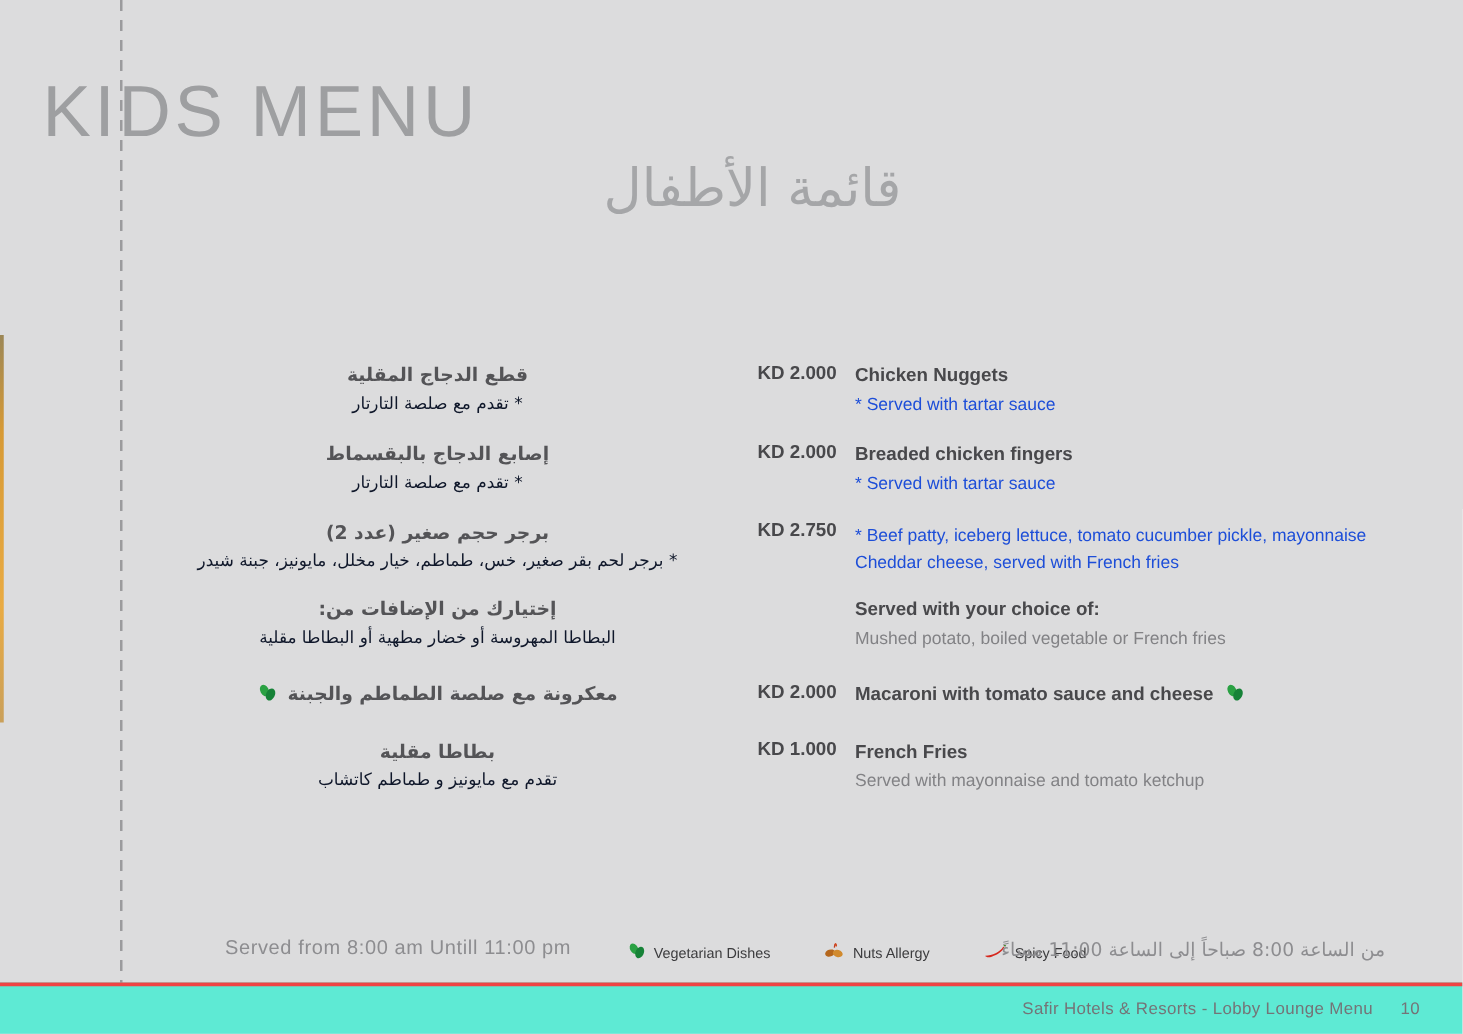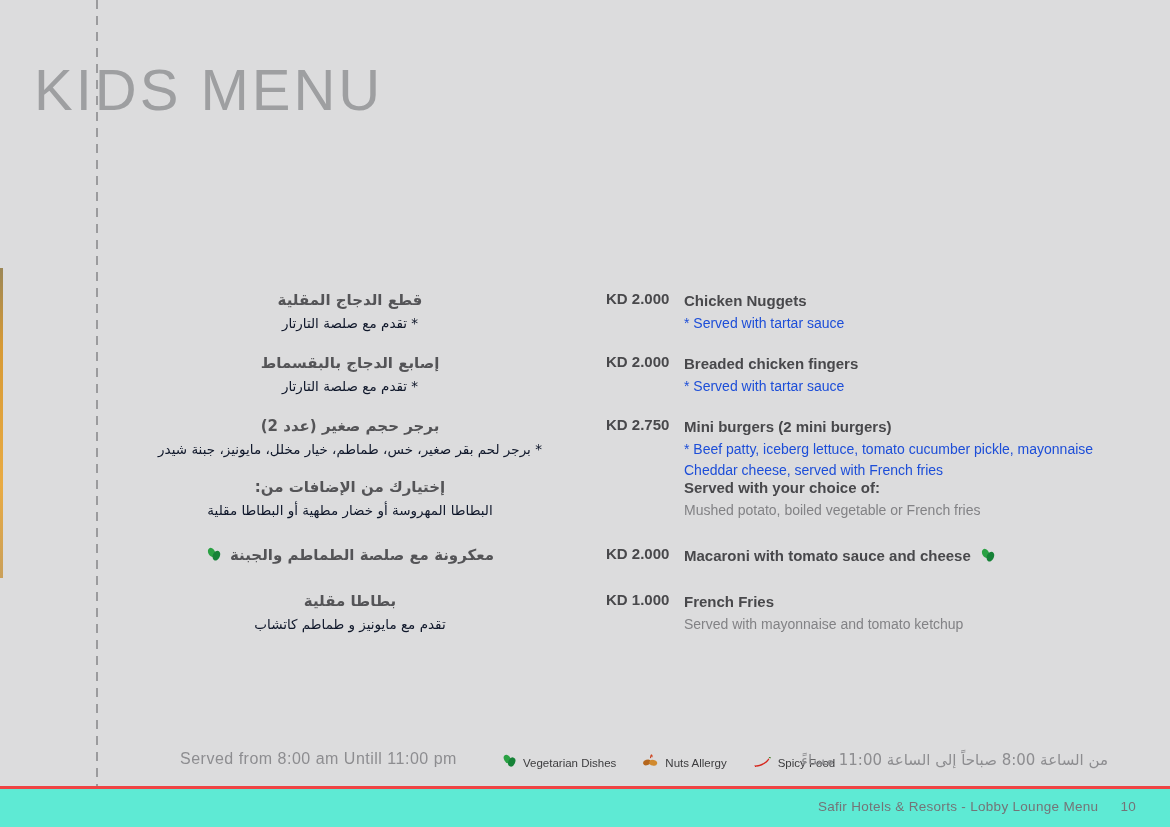--- a/index.html
+++ b/index.html
@@ -46,21 +46,21 @@
   
   .serve-en {
     position:absolute; left:180px; top:750px;
     font-size:16px; color:#8d8d90; letter-spacing:0.5px;
   }
   .serve-ar {
     position:absolute; right:62px; top:751px; direction:rtl;
     font-family:"DejaVu Sans",sans-serif;
     font-size:15px; color:#8d8d90;
   }
-  .legend { position:absolute; left:502px; top:753px; display:flex; gap:26px; align-items:center; }
+  .legend { position:absolute; left:502px; top:753px; display:flex; gap:43px; align-items:center; }
   .legend-item { display:flex; align-items:center; gap:6px; }
   .legend-label { font-size:11.5px; color:#3c3c3e; }
   .bottombar {
     position:absolute; left:0; right:0; top:786px; height:41px;
     background:#5eead4; border-top:3px solid #ef4444;
   }
   .brandline {
     position:absolute; right:34px; top:10px;
     font-size:13.5px; color:#747477; letter-spacing:0.3px;
   }
@@ -69,20 +69,21 @@
 </style>
 </head>
 <body>
 
 <div class="page">
 
   <div class="spine-strip"></div>
   <div class="fold-line"></div>
 
   <div class="title-en">KIDS MENU</div>
+  <div class="title-ar">قائمة الأطفال</div>
 
   <div class="row" style="top:290px">
     <div class="col-ar">
       <div class="name-ar">قطع الدجاج المقلية</div>
       <div class="desc-ar">* تقدم مع صلصة التارتار</div>
     </div>
     <div class="col-price">KD 2.000</div>
     <div class="col-en">
       <div class="name-en">Chicken Nuggets</div>
       <div class="desc-en">* Served with tartar sauce</div>
@@ -101,21 +102,20 @@
     </div>
   </div>
 
   <div class="row" style="top:416px">
     <div class="col-ar">
       <div class="name-ar">برجر حجم صغير (عدد 2)</div>
       <div class="desc-ar">* برجر لحم بقر صغير، خس، طماطم، خيار مخلل، مايونيز، جبنة شيدر</div>
     </div>
     <div class="col-price">KD 2.750</div>
     <div class="col-en">
-      <div class="name-en">Mini burgers (2 mini burgers)</div>
       <div class="desc-en">* Beef patty, iceberg lettuce, tomato cucumber pickle, mayonnaise</div>
       <div class="desc-en" style="margin-top:0">Cheddar cheese, served with French fries</div>
     </div>
   </div>
 
   <div class="row" style="top:477px">
     <div class="col-ar">
       <div class="name-ar">إختيارك من الإضافات من:</div>
       <div class="desc-ar">البطاطا المهروسة أو خضار مطهية أو البطاطا مقلية</div>
     </div>

